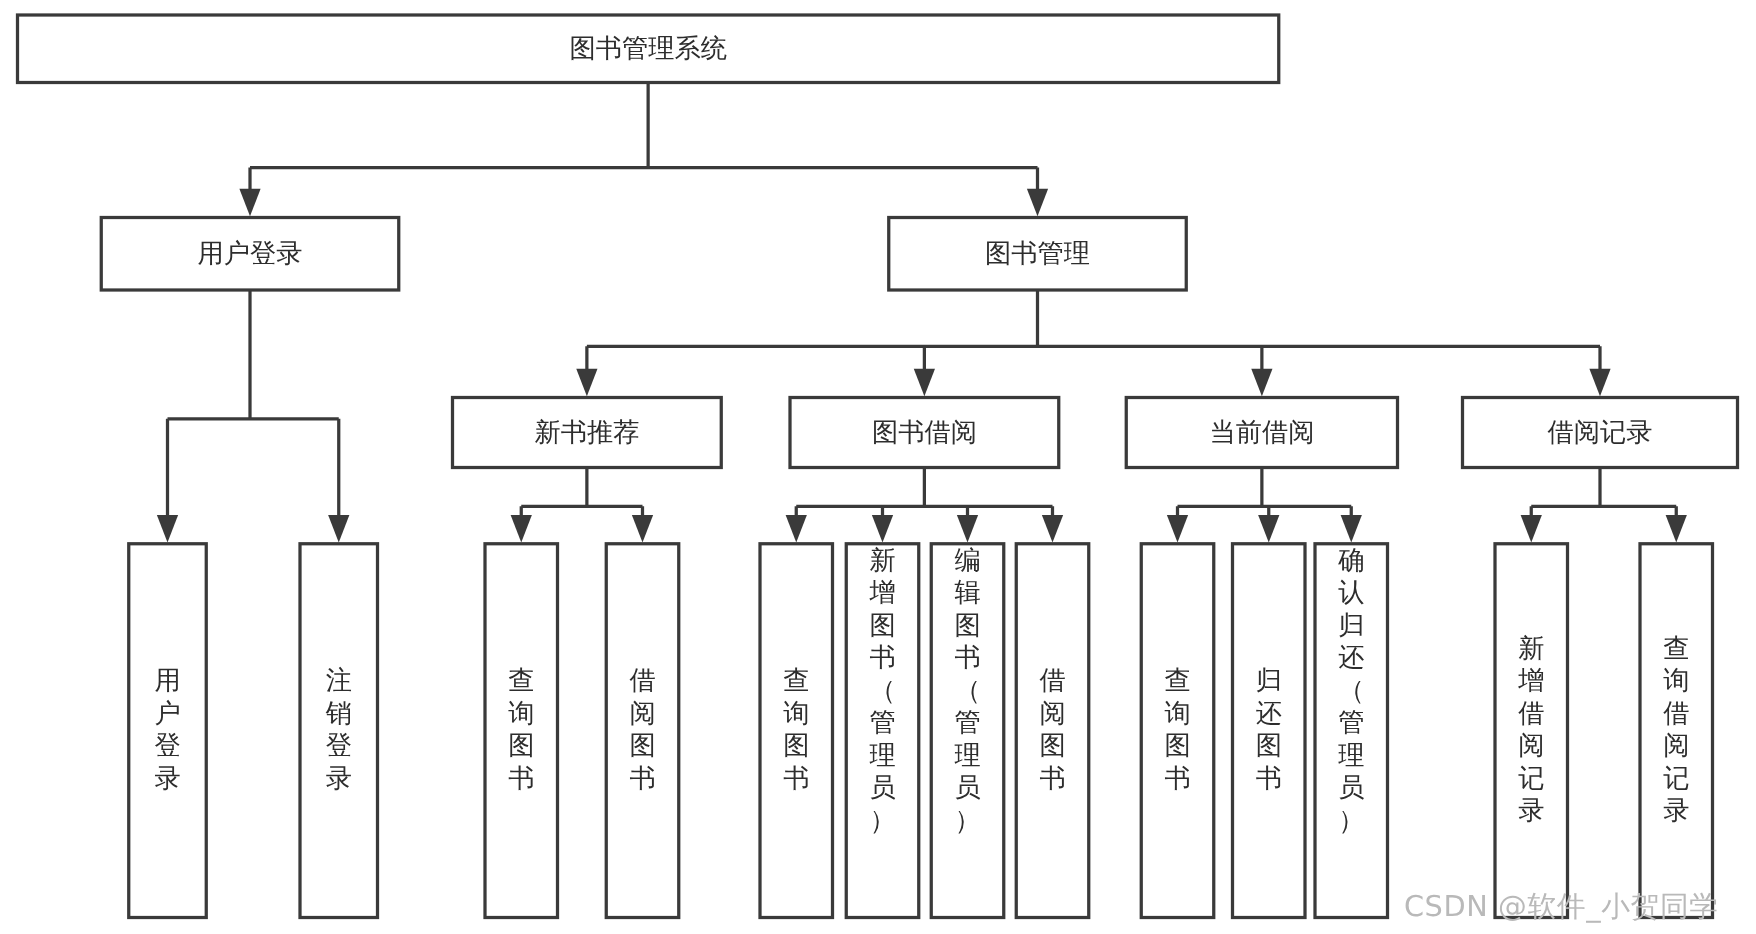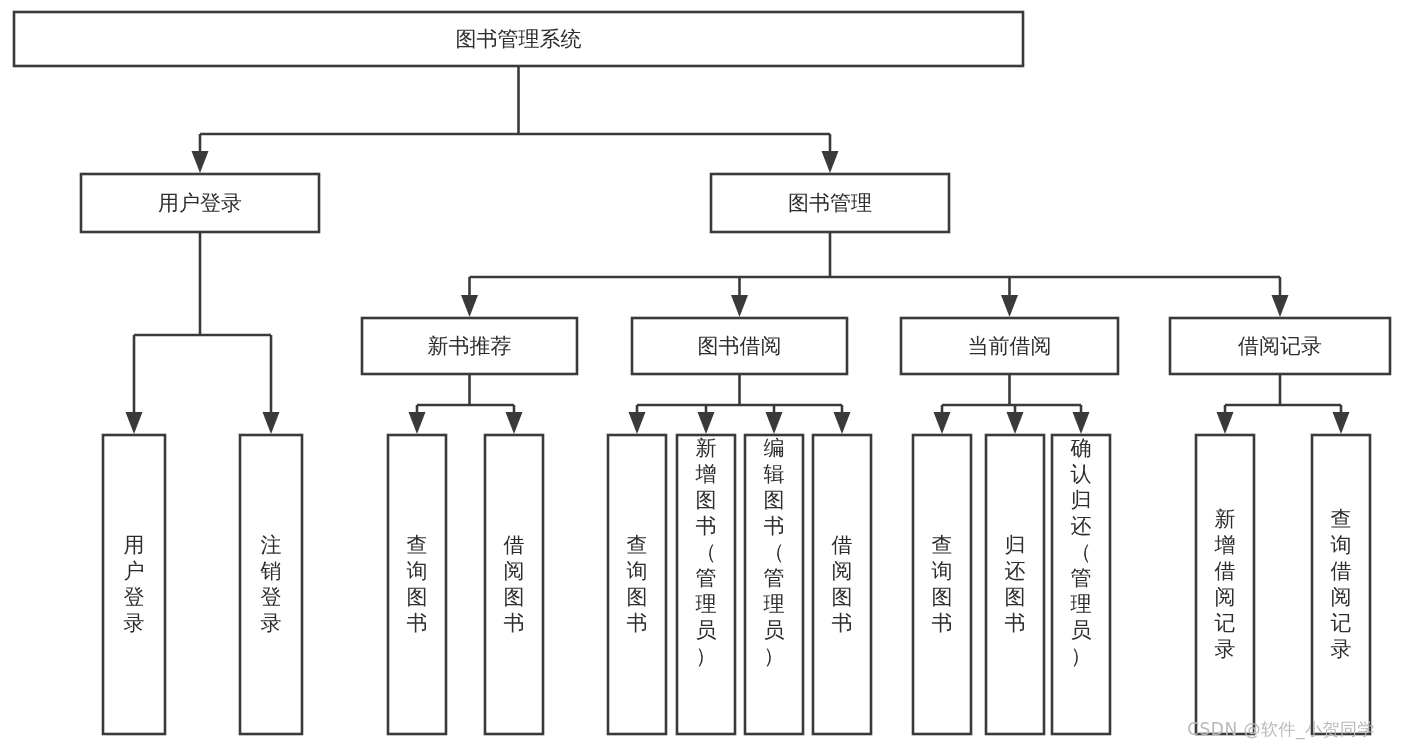--- a/index.html
+++ b/index.html
@@ -53,21 +53,21 @@
     font-family: "DejaVu Sans", "Liberation Sans", sans-serif;
     font-size: 21px;
     fill: #2d2d2d;
     text-anchor: middle;
   }
   .watermark-text {
     position: absolute;
     right: 8px;
     bottom: 6px;
     font-family: "DejaVu Sans", "Liberation Sans", sans-serif;
-    font-size: 17px;
+    font-size: 23px;
     color: #b9b9b9;
     white-space: nowrap;
     letter-spacing: 0.5px;
     pointer-events: none;
   }
 </style>
 </head>
 <body>
 
 <div id="diagram-root">

